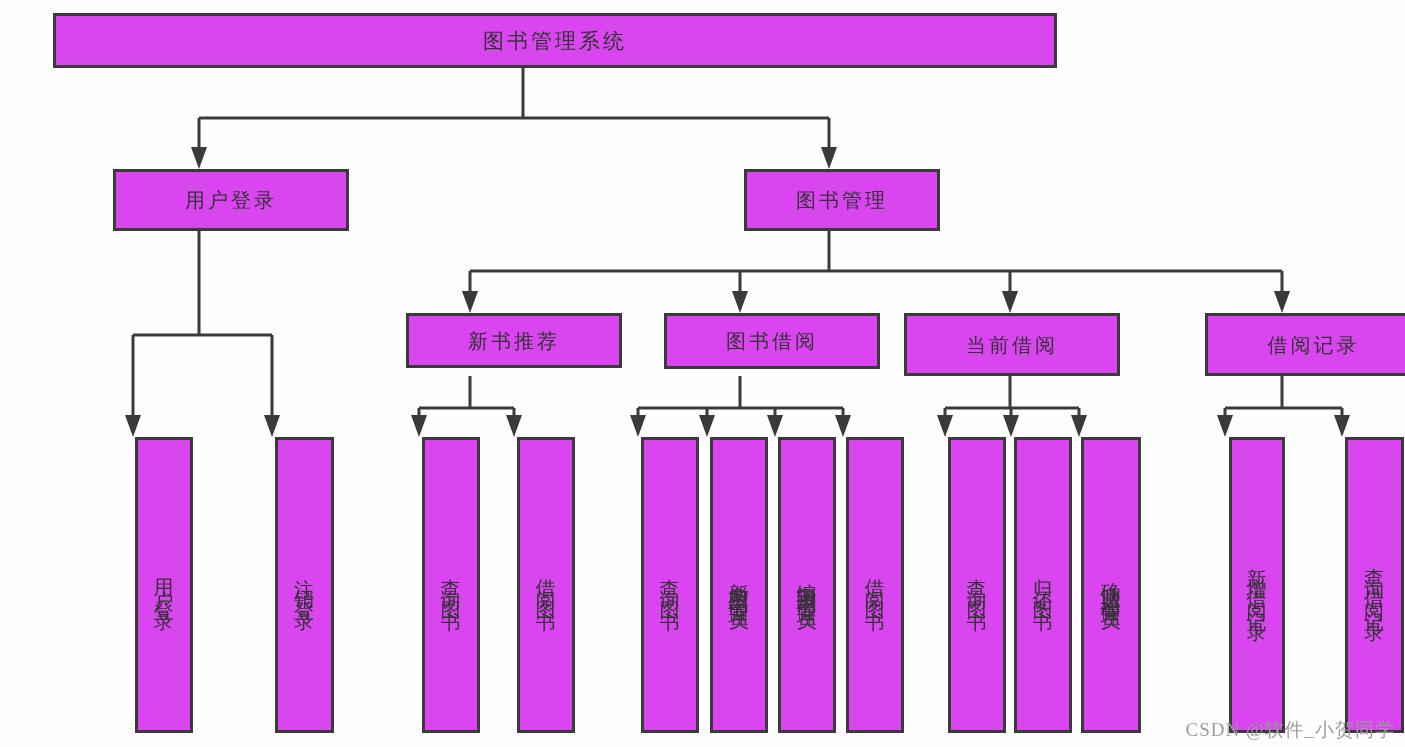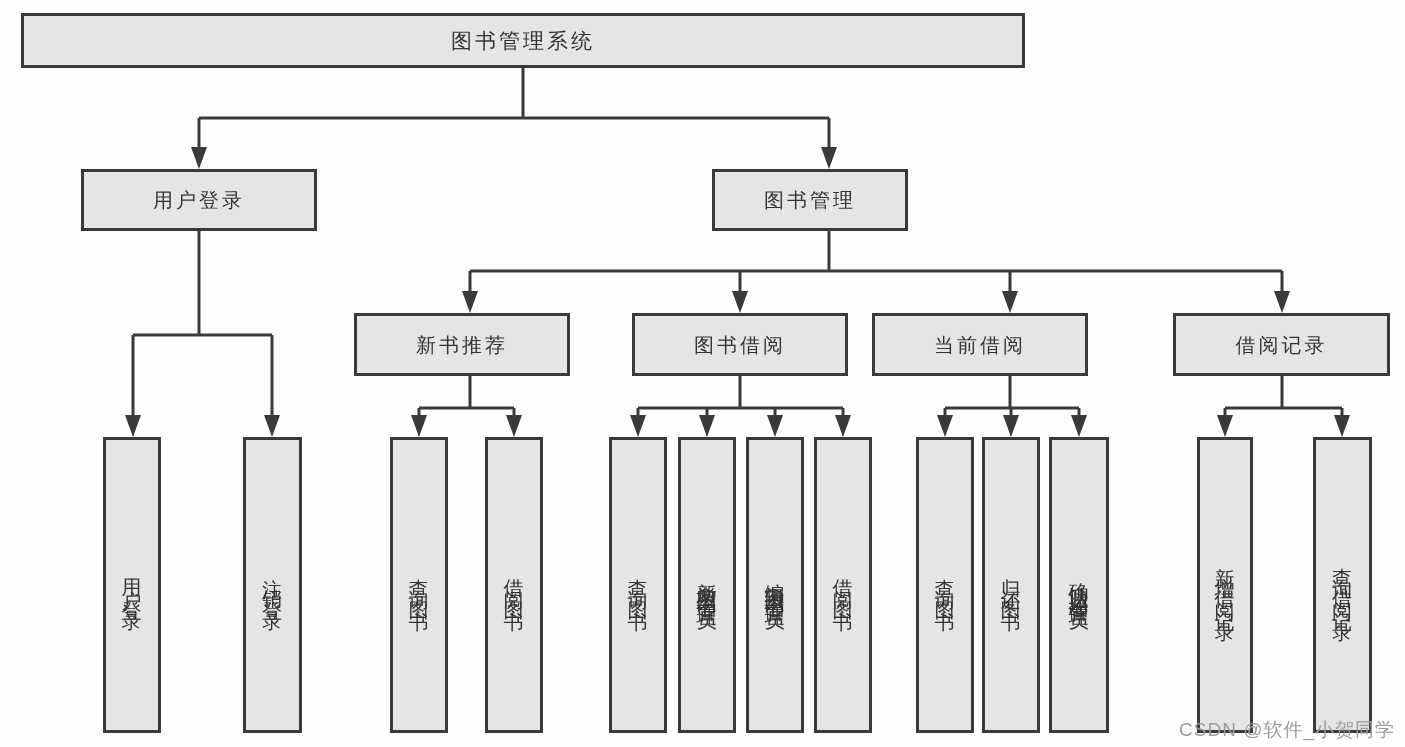--- a/index.html
+++ b/index.html
@@ -18,26 +18,27 @@
   svg.connectors {
     position: absolute;
     left: 0;
     top: 0;
     width: 1405px;
     height: 747px;
   }
   .box {
     position: absolute;
     box-sizing: border-box;
-    background: #e5e5e5;
+    background: #d946ef;
     border: 3px solid #3a3a3a;
     display: flex;
     align-items: center;
     justify-content: center;
     color: #333333;
+    margin-left: 32px;
   }
   .box .h-label {
     font-size: 20px;
     letter-spacing: 3px;
     font-weight: 500;
     white-space: nowrap;
     line-height: 1;
   }
   .root-box .h-label { font-size: 21px; }
   .leaf span.v-label {
@@ -51,20 +52,21 @@
   }
   .leaf.tight span.v-label { letter-spacing: 4px; }
   .watermark {
     position: absolute;
     right: 10px;
     bottom: 4px;
     font-size: 19px;
     color: #9b9b9b;
     letter-spacing: 1px;
     white-space: nowrap;
+    font-family: Liberation Serif, serif;
   }
 </style>
 </head>
 <body>
 
 <div class="canvas">
 
   <svg class="connectors" viewBox="0 0 1405 747">
     <g stroke="#3a3a3a" stroke-width="3" fill="none">
 
@@ -109,24 +111,24 @@
     <span class="h-label">图书管理系统</span>
   </div>
 
   <div class="box" style="left:81px;top:169px;width:236px;height:62px">
     <span class="h-label">用户登录</span>
   </div>
   <div class="box" style="left:712px;top:169px;width:196px;height:62px">
     <span class="h-label">图书管理</span>
   </div>
 
-  <div class="box" style="left:354px;top:313px;width:216px;height:63px">
+  <div class="box" style="left:374px;top:313px;width:216px;height:55px">
     <span class="h-label">新书推荐</span>
   </div>
-  <div class="box" style="left:632px;top:313px;width:216px;height:63px">
+  <div class="box" style="left:632px;top:313px;width:216px;height:56px">
     <span class="h-label">图书借阅</span>
   </div>
   <div class="box" style="left:872px;top:313px;width:216px;height:63px">
     <span class="h-label">当前借阅</span>
   </div>
   <div class="box" style="left:1173px;top:313px;width:217px;height:63px">
     <span class="h-label">借阅记录</span>
   </div>
 
   <div class="box leaf" style="left:103px;top:437px;width:58px;height:296px">

